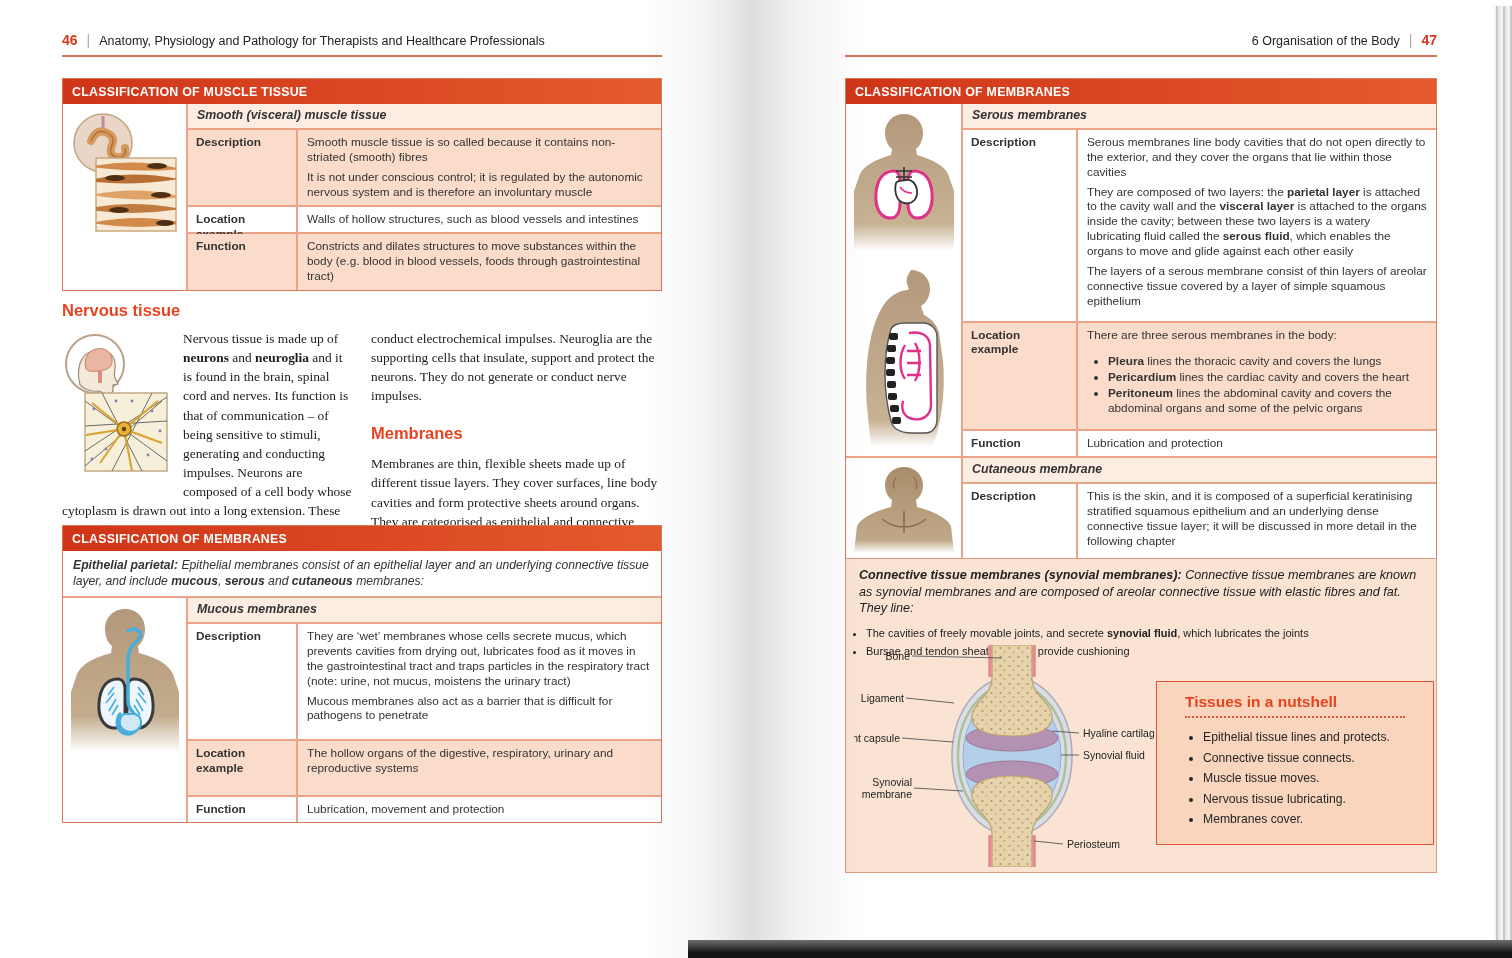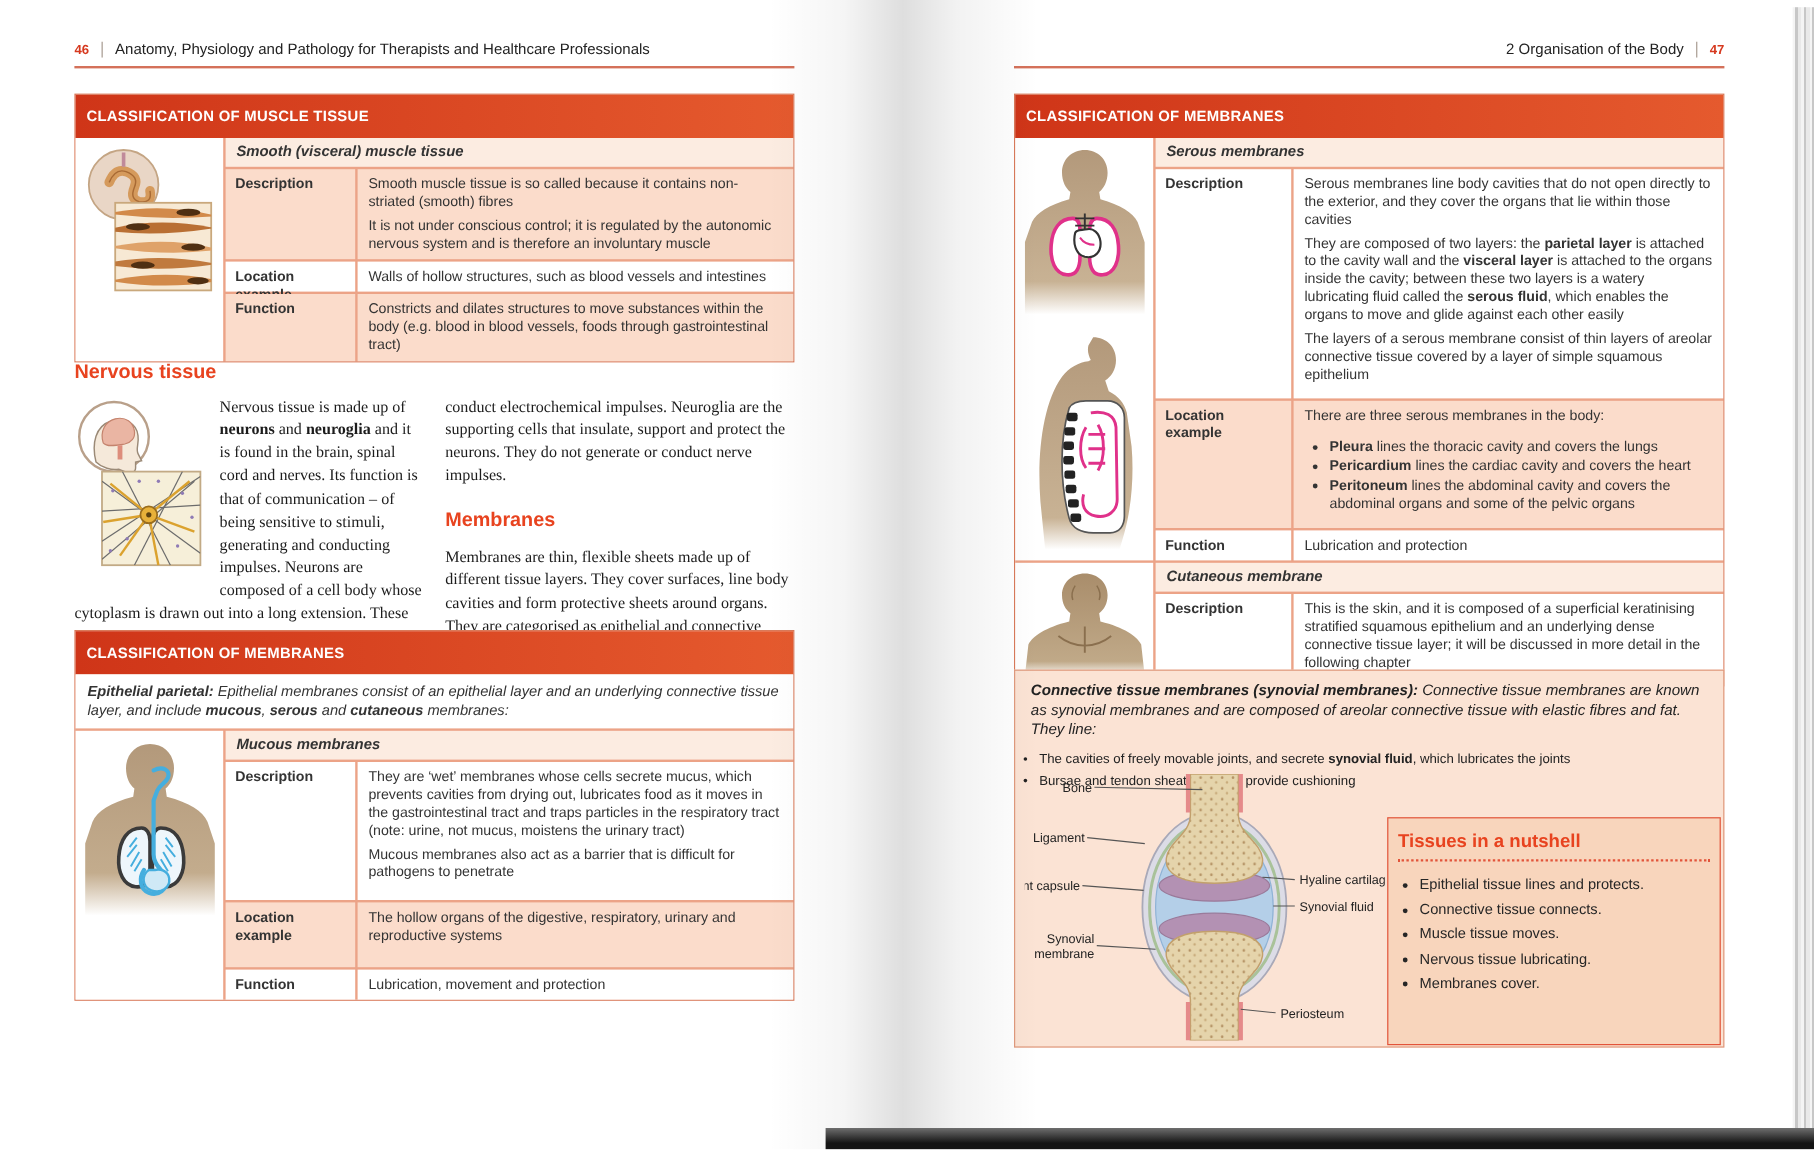--- a/index.html
+++ b/index.html
@@ -19,27 +19,27 @@
   
   .gutter{position:absolute;left:640px;top:0;width:225px;height:958px;pointer-events:none;
     background:linear-gradient(to right,rgba(0,0,0,0) 0%,rgba(0,0,0,.04) 28%,rgba(0,0,0,.13) 50%,rgba(0,0,0,.05) 70%,rgba(0,0,0,0) 100%)}
   .right-edge{position:absolute;left:1494px;top:6px;width:18px;height:942px;
     background:repeating-linear-gradient(to right,#f4f4f4 0 2px,#c7c7c7 2px 4px,#e9e9e9 4px 7px)}
   .bottom-shadow{position:absolute;left:688px;top:940px;width:824px;height:18px;
     background:linear-gradient(to bottom,#6e6e6e,#141414 70%)}
 
   
   .hdr-row{position:absolute;top:32px;height:20px;font-size:12.5px;display:flex;align-items:baseline;gap:9px;white-space:nowrap}
-  .pagenum{color:var(--accent_red);font-weight:bold;font-size:11px}
+  .pagenum{color:var(--accent_red);font-weight:bold;font-size:14px}
   .hdr-sep{color:#b3a89f;font-size:14px}
   .hdr-line{position:absolute;height:1.5px;background:#d4715a}
 
   
   .rtable{position:absolute;border:1.5px solid var(--outer_salmon);background:#fff}
-  .rt-header{height:36px;background:linear-gradient(90deg,var(--header_grad_a),var(--header_grad_b));
+  .rt-header{height:25px;background:linear-gradient(90deg,var(--header_grad_a),var(--header_grad_b));
     color:#fff;font-weight:bold;font-size:12.4px;letter-spacing:.25px;display:flex;align-items:center;padding-left:9px}
   .rt-grid{display:grid;background:var(--border_salmon);gap:2px;font-size:11.8px;line-height:1.26;color:#333}
   .cell{background:#fff;padding:5px 9px 6px}
   .cell.label{font-weight:bold;padding:5px 6px 9px 8px}
   .cell.subhdr{font-weight:bold;font-style:italic;font-size:12.4px;background:var(--subhdr_peach);padding:4px 9px}
   .cell.peach{background:var(--peach)}
   .cell.imgcell{display:flex;flex-direction:column;align-items:center;justify-content:flex-start;padding:7px 4px}
   .cell p{margin:0 0 5px}
   .cell p:last-child{margin-bottom:0}
   .cell ul{margin:12px 0 0 21px;padding:0}
@@ -53,22 +53,22 @@
   .col p{margin:0 0 13px}
   .float-fig{float:left;width:112px;height:150px;margin:2px 9px 3px 0}
 
   
   .conn-panel{position:absolute;left:845px;top:558px;width:592px;height:315px;
     background:var(--panel_peach);border:1px solid #e09a7e}
   .conn-intro{padding:8px 13px 0;font-size:12.6px;line-height:1.33;color:#222}
   .conn-bullets{margin:9px 0 0 20px;padding:0;font-size:11px;line-height:1.35}
   .conn-bullets li{margin-bottom:3px}
   .joint-svg{position:absolute;left:8px;top:86px}
-  .nutshell{position:absolute;left:310px;top:122px;width:278px;height:190px;
-    background:#f8d5bc;border:1.5px solid #e2543a;padding:11px 8px 8px}
+  .nutshell{position:absolute;left:310px;top:122px;width:278px;height:164px;
+    background:#f8d5bc;border:1.5px solid #e2543a;padding:11px 28px 8px}
   .nutshell-title{color:#e8431f;font-size:15.5px;font-weight:bold}
   .nutshell-dots{border-bottom:2.5px dotted #e2543a;margin:5px 0 9px}
   .nutshell ul{margin:0 0 0 18px;padding:0;font-size:12.2px;line-height:1.68;color:#262626}
 
   svg text{font-family:"Liberation Sans",sans-serif}
 </style>
 </head>
 <body>
 
 <div class="sheet">
@@ -205,21 +205,21 @@
           <p><span class="s0">Mucous membranes also act as a barrier that is difficult for pathogens to penetrate</span></p>
         </div>
       <div class="cell label peach">Location example</div>
       <div class="cell peach">The hollow organs of the digestive, respiratory, urinary and reproductive systems</div>
       <div class="cell label">Function</div>
       <div class="cell">Lubrication, movement and protection</div>
     </div>
   </div>
 
   <div class="hdr-row" style="left:845px;width:592px;justify-content:flex-end">
-    <span>2 Organisation of the Body</span>
+    <span>6 Organisation of the Body</span>
     <span class="hdr-sep">|</span>
     <span class="pagenum">47</span>
   </div>
   <div class="hdr-line" style="left:845px;top:55px;width:592px"></div>
 
   <div class="rtable" style="left:845px;top:78px;width:592px">
     <div class="rt-header">CLASSIFICATION OF MEMBRANES</div>
     <div class="rt-grid" style="grid-template-columns:115px 113px 1fr;grid-template-rows:24px auto auto 25px 24px auto">
       <div class="cell imgcell" style="grid-row:1/5">
         <svg width="100" height="150" viewBox="0 0 100 150">

